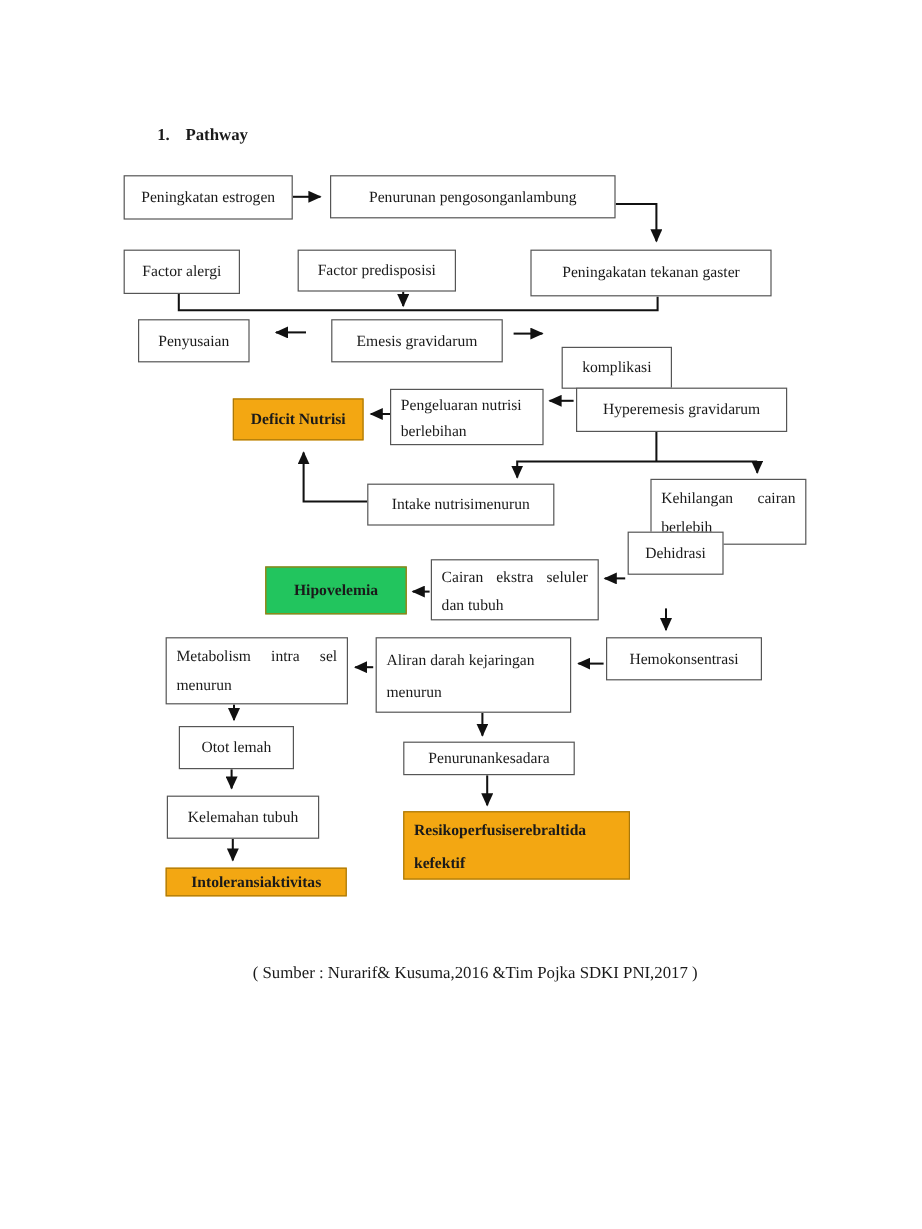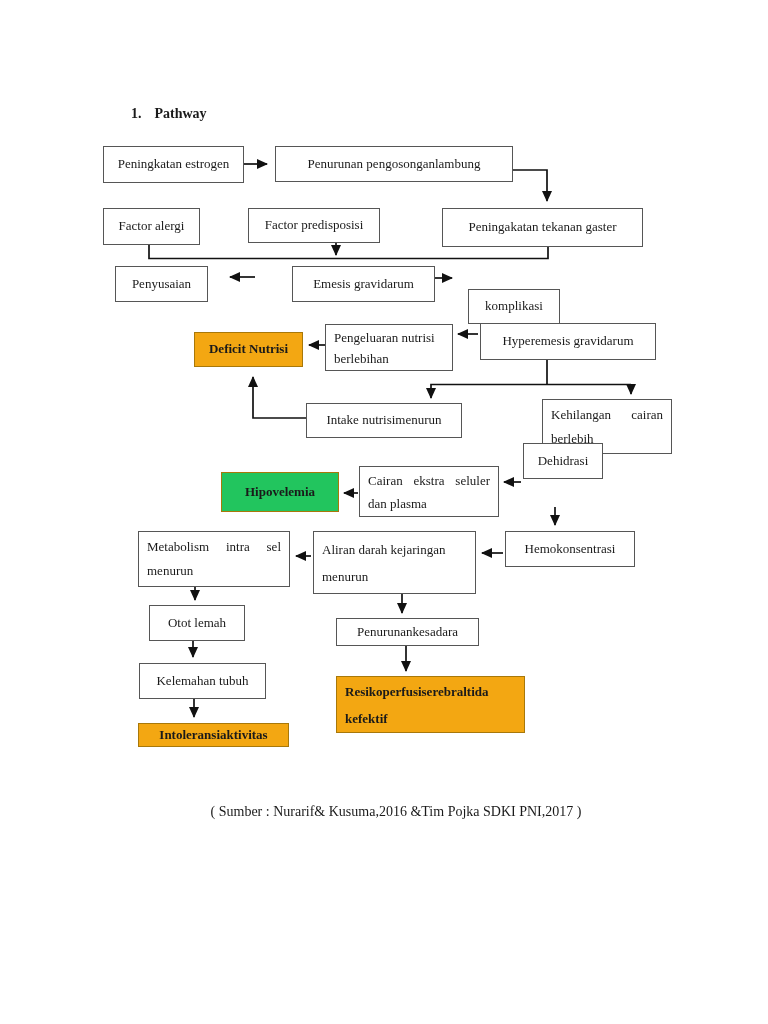--- a/index.html
+++ b/index.html
@@ -71,21 +71,21 @@
   <div class="node c" style="left:275px; top:146px; width:238px; height:36px;">Penurunan pengosonganlambung</div>
 
   <div class="node c" style="left:103px; top:208px; width:97px; height:37px;">Factor alergi</div>
 
   <div class="node c" style="left:248px; top:208px; width:132px; height:35px;">Factor predisposisi</div>
 
   <div class="node c" style="left:442px; top:208px; width:201px; height:39px;">Peningakatan tekanan gaster</div>
 
   <div class="node c" style="left:115px; top:266px; width:93px; height:36px;">Penyusaian</div>
 
-  <div class="node c" style="left:276px; top:266px; width:143px; height:36px;margin-left:16px;">Emesis gravidarum</div>
+  <div class="node c" style="left:276px; top:266px; width:143px; height:36px;">Emesis gravidarum</div>
 
   <div class="node c" style="left:468px; top:265px; width:92px; height:35px;margin-top:24px;">komplikasi</div>
 
   <div class="node c" style="left:480px; top:323px; width:176px; height:37px;">Hyperemesis gravidarum</div>
 
   <div class="node" style="left:325px; top:324px; width:128px; height:47px; line-height:21px;">
     <div class="ln">Pengeluaran nutrisi</div>
     <div class="ln">berlebihan</div>
   </div>
 
@@ -95,21 +95,21 @@
 
   <div class="node" style="left:542px; top:399px; width:130px; height:55px; line-height:24px;">
     <div class="ln jl">Kehilangan cairan</div>
     <div class="ln">berlebih</div>
   </div>
 
   <div class="node c" style="left:523px; top:443px; width:80px; height:36px;">Dehidrasi</div>
 
   <div class="node" style="left:359px; top:466px; width:140px; height:51px; line-height:23px;">
     <div class="ln jl">Cairan ekstra seluler</div>
-    <div class="ln">dan plasma</div>
+    <div class="ln">dan tubuh</div>
   </div>
 
   <div class="node c hl" style="left: 221px; top: 472px; width: 118px; height: 40px; background: #22c55e;">Hipovelemia</div>
 
   <div class="node c" style="left:505px; top:531px; width:130px; height:36px;">Hemokonsentrasi</div>
 
   <div class="node" style="left:313px; top:531px; width:163px; height:63px; line-height:27px;">
     <div class="ln">Aliran darah kejaringan</div>
     <div class="ln">menurun</div>
   </div>

